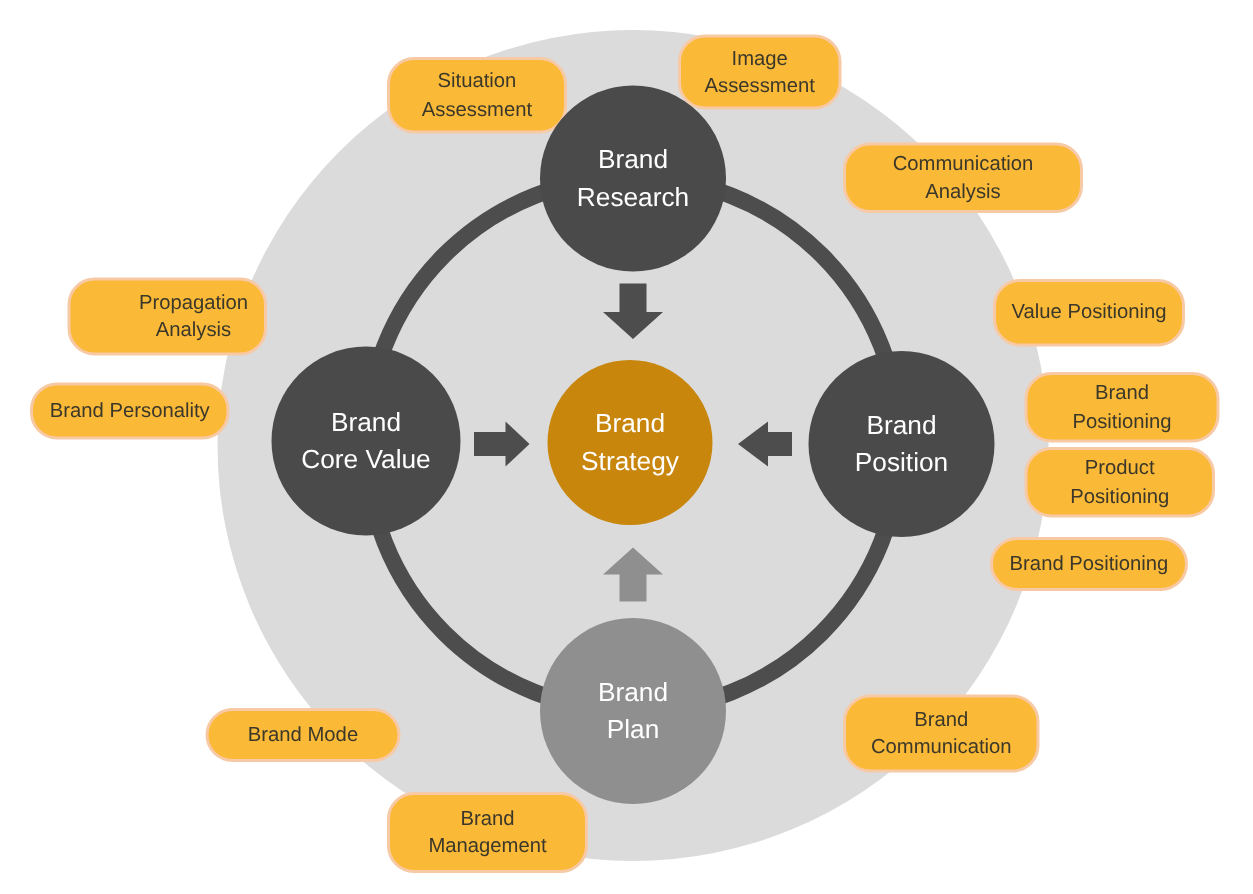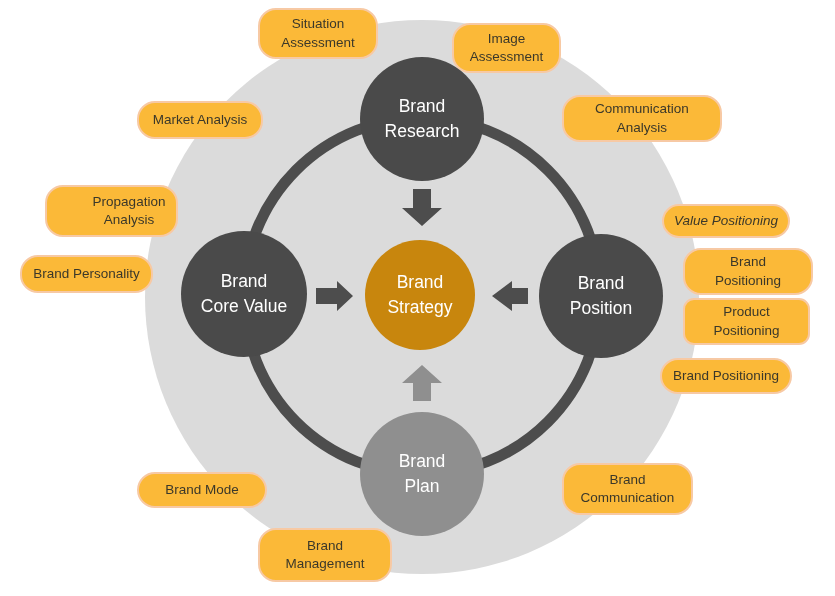--- a/index.html
+++ b/index.html
@@ -55,34 +55,33 @@
     <circle cx="422" cy="297" r="277" fill="#DBDBDB"></circle>
 
     <circle cx="422" cy="296" r="178" fill="none" stroke="#4D4D4D" stroke-width="11"></circle>
 
     <polygon points="413,189 431,189 431,208 442,208 422,226 402,208 413,208" fill="#4D4D4D"></polygon>
     <polygon points="316,288 337,288 337,281 353,296 337,311 337,304 316,304" fill="#4D4D4D"></polygon>
     <polygon points="528,288 512,288 512,281 492,296 512,311 512,304 528,304" fill="#4D4D4D"></polygon>
     <polygon points="413,401 413,383 402,383 422,365 442,383 431,383 431,401" fill="#8F8F8F"></polygon>
   </svg>
 
-  <div class="label" style="left:258px; top:8px;  width:120px; height:51px;text-align:center;">Situation
+  <div class="label" style="left:258px; top:38px;  width:120px; height:51px;text-align:center;">Situation
 Assessment</div>
   <div class="label" style="left:452px; top:23px;  width:109px; height:50px;">Image
 Assessment</div>
-  <div class="label" style="left:137px; top:101px; width:126px; height:38px;">Market Analysis</div>
   <div class="label" style="left:562px; top:95px;  width:160px; height:47px;">Communication
 Analysis</div>
   <div class="label" style="left:45px;  top:185px; width:133px; height:52px;padding-left:41px;">Propagation
 Analysis</div>
-  <div class="label" style="left:662px; top:204px; width:128px; height:34px;font-style:italic;">Value Positioning</div>
+  <div class="label" style="left:662px; top:186px; width:128px; height:45px;">Value Positioning</div>
   <div class="label" style="left:20px;  top:255px; width:133px; height:38px;">Brand Personality</div>
   <div class="label" style="left:683px; top:248px; width:130px; height:47px;">Brand
 Positioning</div>
-  <div class="label" style="left:683px; top:298px; width:127px; height:47px;border-radius:11px;">Product
+  <div class="label" style="left:683px; top:298px; width:127px; height:47px;">Product
 Positioning</div>
   <div class="label" style="left:660px; top:358px; width:132px; height:36px;">Brand Positioning</div>
   <div class="label" style="left:137px; top:472px; width:130px; height:36px;">Brand Mode</div>
   <div class="label" style="left:562px; top:463px; width:131px; height:52px;">Brand
 Communication</div>
   <div class="label" style="left:258px; top:528px; width:134px; height:54px;">Brand
 Management</div>
 
   <div class="node node-dark" style="left:360px; top:57px;  width:124px; height:124px;">Brand
 Research</div>

